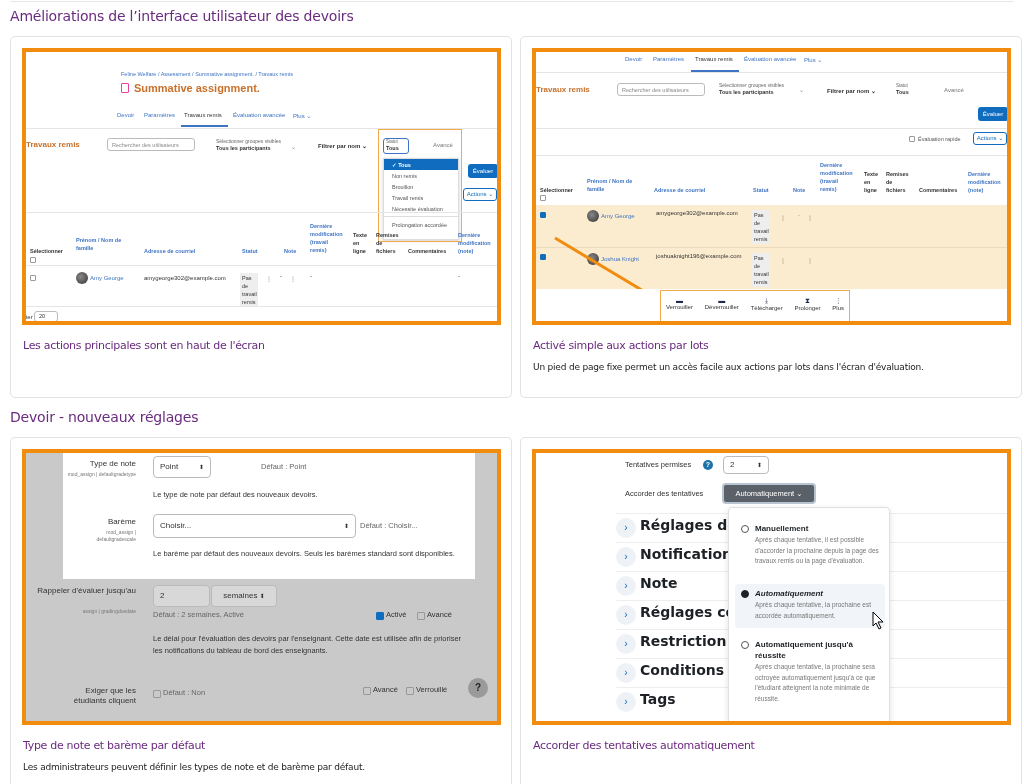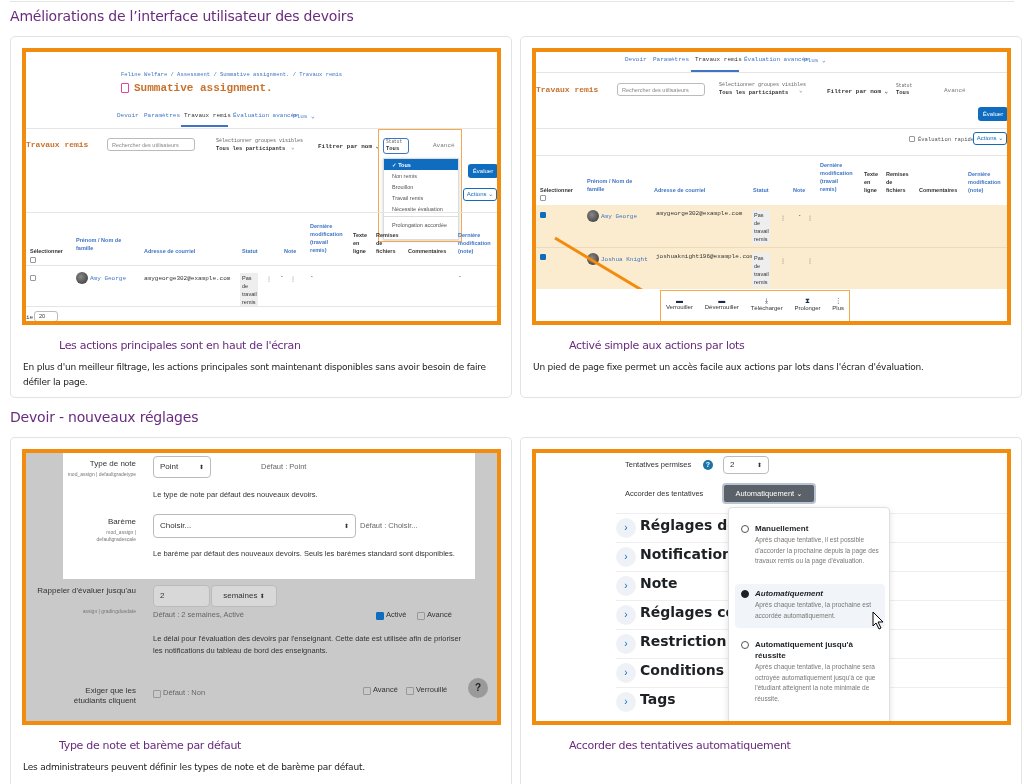--- a/index.html
+++ b/index.html
@@ -2,25 +2,25 @@
 <html><head>
 <meta charset="utf-8">
 <style>
   * { box-sizing: border-box; margin: 0; padding: 0; }
   html, body { width: 1024px; height: 784px; overflow: hidden; background: #ffffff; }
   body { font-family: "Liberation Sans", sans-serif; color: #1d2125; position: relative; }
   .top-divider { position: absolute; left: 10px; top: 0; width: 1004px; height: 2px; border-bottom: 1px solid #e6e6e6; }
   .section-title { position: absolute; left: 10px; font-size: 14px; color: #6a2b7f; font-family: "DejaVu Sans", sans-serif; letter-spacing: -0.2px; }
   .card { position: absolute; width: 502px; border: 1px solid #e3e3e3; border-radius: 5px; background: #fff; }
   .frame { position: absolute; left: 11px; top: 11px; width: 479px; border: 4px solid #f28c0f; overflow: hidden; background: #fff; }
-  .card-title { position: absolute; left: 12px; font-size: 11px; color: #6a2b7f; font-family: "DejaVu Sans", sans-serif; letter-spacing: -0.3px; margin-left: 36px; }
+  .card-title { position: absolute; left: 12px; font-size: 11px; color: #6a2b7f; font-family: "DejaVu Sans", sans-serif; letter-spacing: -0.3px; }
   .card-desc { position: absolute; left: 12px; width: 470px; font-size: 9px; line-height: 15px; color: #222; font-family: "DejaVu Sans", sans-serif; letter-spacing: -0.2px; }
 
   
-  .mini { position: absolute; font-size: 6px; color: #333; white-space: nowrap; font-family: Liberation Mono, monospace; }
+  .mini { position: absolute; font-size: 6px; color: #333; white-space: nowrap; }
   .blue { color: #3f74c4; }
   .bold { font-weight: bold; }
   .orange-title { color: #c8712c; font-weight: bold; }
   .inp { position: absolute; border: 1px solid #bbb; border-radius: 3px; background: #fff; font-size: 5.5px; color: #888; padding: 3px 4px; }
   .btn-blue { position: absolute; background: #0f6cbf; color: #fff; border-radius: 3px; font-size: 6px; text-align: center; }
   .btn-outline { position: absolute; border: 1px solid #0f6cbf; color: #0f6cbf; border-radius: 3px; font-size: 6px; text-align: center; }
   .hline { position: absolute; height: 1px; background: #e5e5e5; }
   .th { position: absolute; font-size: 5.5px; font-weight: bold; color: #3f74c4; line-height: 8px; }
   .th.black { color: #333; }
   .cb { position: absolute; width: 6px; height: 6px; border: 1px solid #999; border-radius: 1px; background: #fff; }
@@ -120,21 +120,20 @@
     <div class="mini" style="left:240px; top:223px;">⋮</div>
     <div class="mini" style="left:254px; top:221px;">-</div>
     <div class="mini" style="left:264px; top:223px;">⋮</div>
     <div class="mini" style="left:284px; top:221px;">-</div>
     <div class="mini" style="left:432px; top:221px;">-</div>
     <div class="hline" style="left:0; top:254px; width:100%;"></div>
     <div class="mini" style="left:0; top:262px;">ier</div>
     <div class="inp" style="left:8px; top:259px; width:24px; height:11px; color:#333; padding:1px 4px;">20</div>
   </div>
   <div class="card-title" style="top:302px;">Les actions principales sont en haut de l'écran</div>
-  <div class="card-desc" style="top:323px;">En plus d'un meilleur filtrage, les actions principales sont maintenant disponibles sans avoir besoin de faire défiler la page.</div>
 </div>
 
 <div class="card" style="left:520px; top:36px; height:362px;">
   <div class="frame" style="height:277px;">
     <div class="mini blue" style="left:89px; top:4px;">Devoir</div>
     <div class="mini blue" style="left:117px; top:4px;">Paramètres</div>
     <div class="mini" style="left:159px; top:4px;">Travaux remis</div>
     <div style="position:absolute; left:155px; top:18px; width:48px; height:2px; background:#3f74c4;"></div>
     <div class="mini blue" style="left:208px; top:4px;">Évaluation avancée</div>
     <div class="mini blue" style="left:268px; top:4px;">Plus ⌄</div>

